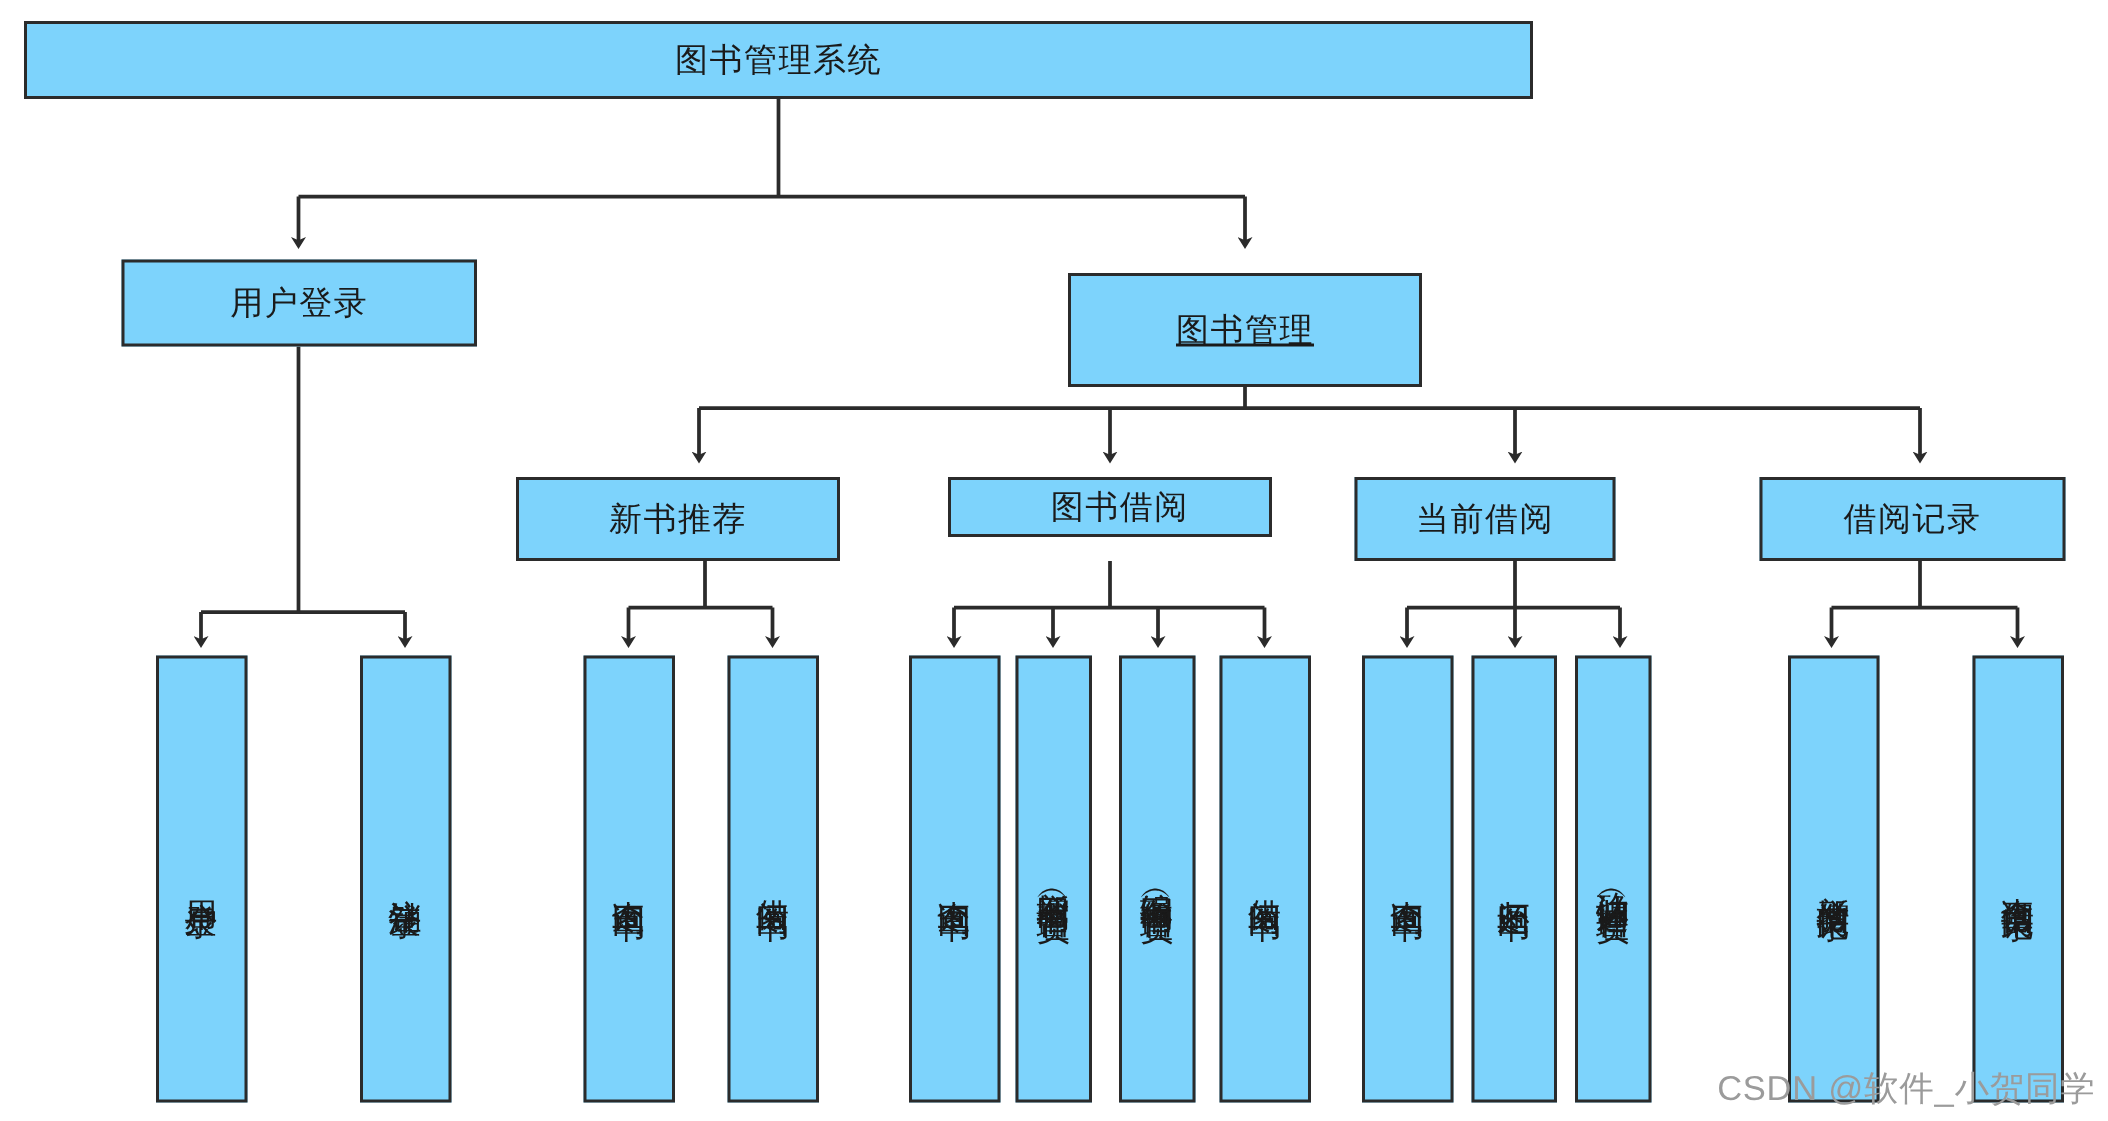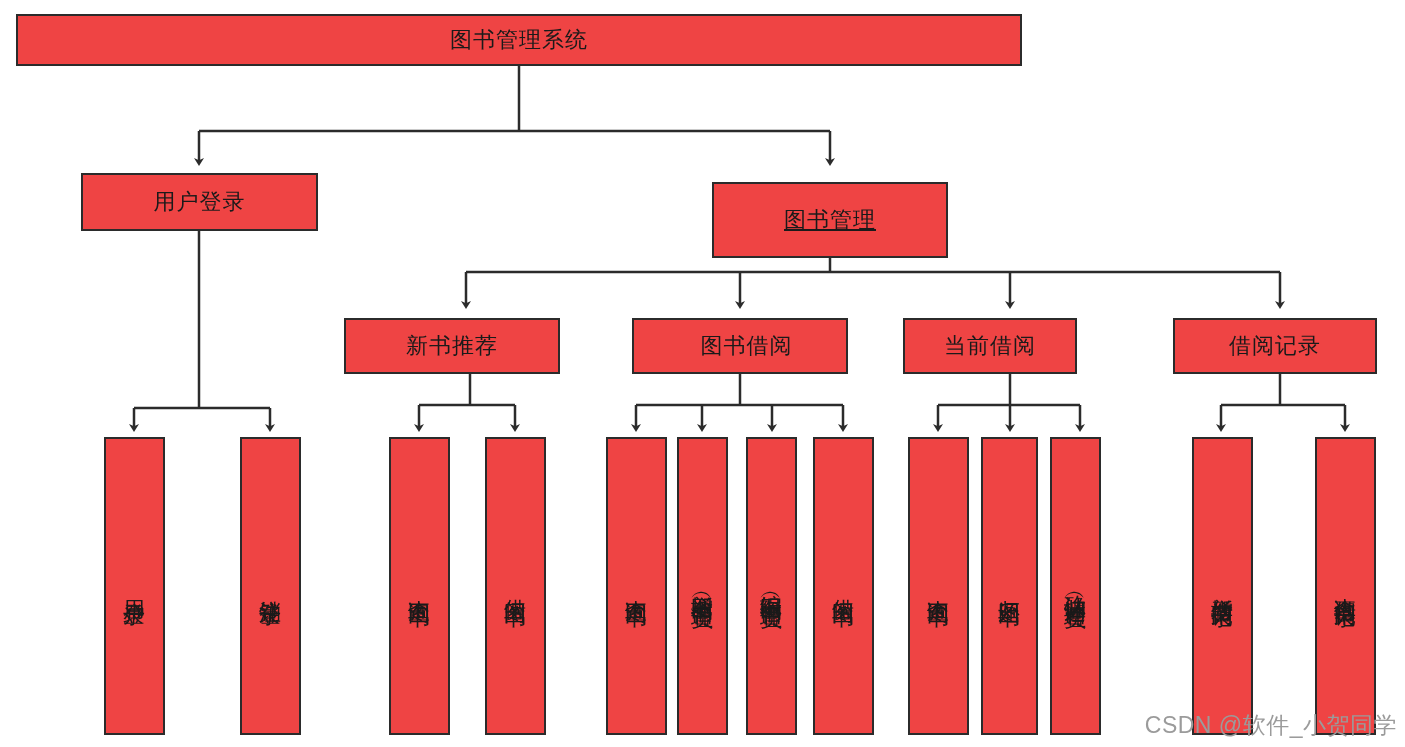--- a/index.html
+++ b/index.html
@@ -8,21 +8,21 @@
     background:#ffffff;
     font-family:"Liberation Sans","DejaVu Sans",sans-serif;
     overflow:hidden;
     position:relative;
   }
   #diagram{position:absolute;left:0;top:0;width:1405px;height:747px;}
   .node{
     position:absolute;
     box-sizing:border-box;
     border:2.5px solid #2b2b2b;
-    background:#ef4444;
+    background:#7dd3fc;
     display:flex;
     align-items:center;
     justify-content:center;
     color:#1a1a1a;
     z-index:2;
   }
   .node.horiz{
     font-size:22px;
     letter-spacing:1px;
   }
@@ -117,21 +117,21 @@
   <div class="node horiz" style="left:81px;top:173px;width:237px;height:58px;">
     <span class="lbl">用户登录</span>
   </div>
   <div class="node horiz" style="left:712px;top:182px;width:236px;height:76px;text-decoration:underline;">
     <span class="lbl">图书管理</span>
   </div>
 
   <div class="node horiz" style="left:344px;top:318px;width:216px;height:56px;">
     <span class="lbl">新书推荐</span>
   </div>
-  <div class="node horiz" style="left:632px;top:318px;width:216px;height:56px;padding-left:13px;">
+  <div class="node horiz" style="left:632px;top:318px;width:216px;height:40px;padding-left:13px;">
     <span class="lbl">图书借阅</span>
   </div>
   <div class="node horiz" style="left:903px;top:318px;width:174px;height:56px;">
     <span class="lbl">当前借阅</span>
   </div>
   <div class="node horiz" style="left:1173px;top:318px;width:204px;height:56px;">
     <span class="lbl">借阅记录</span>
   </div>
 
   <div class="node vert" style="left:104px;top:437px;width:61px;height:298px;">

